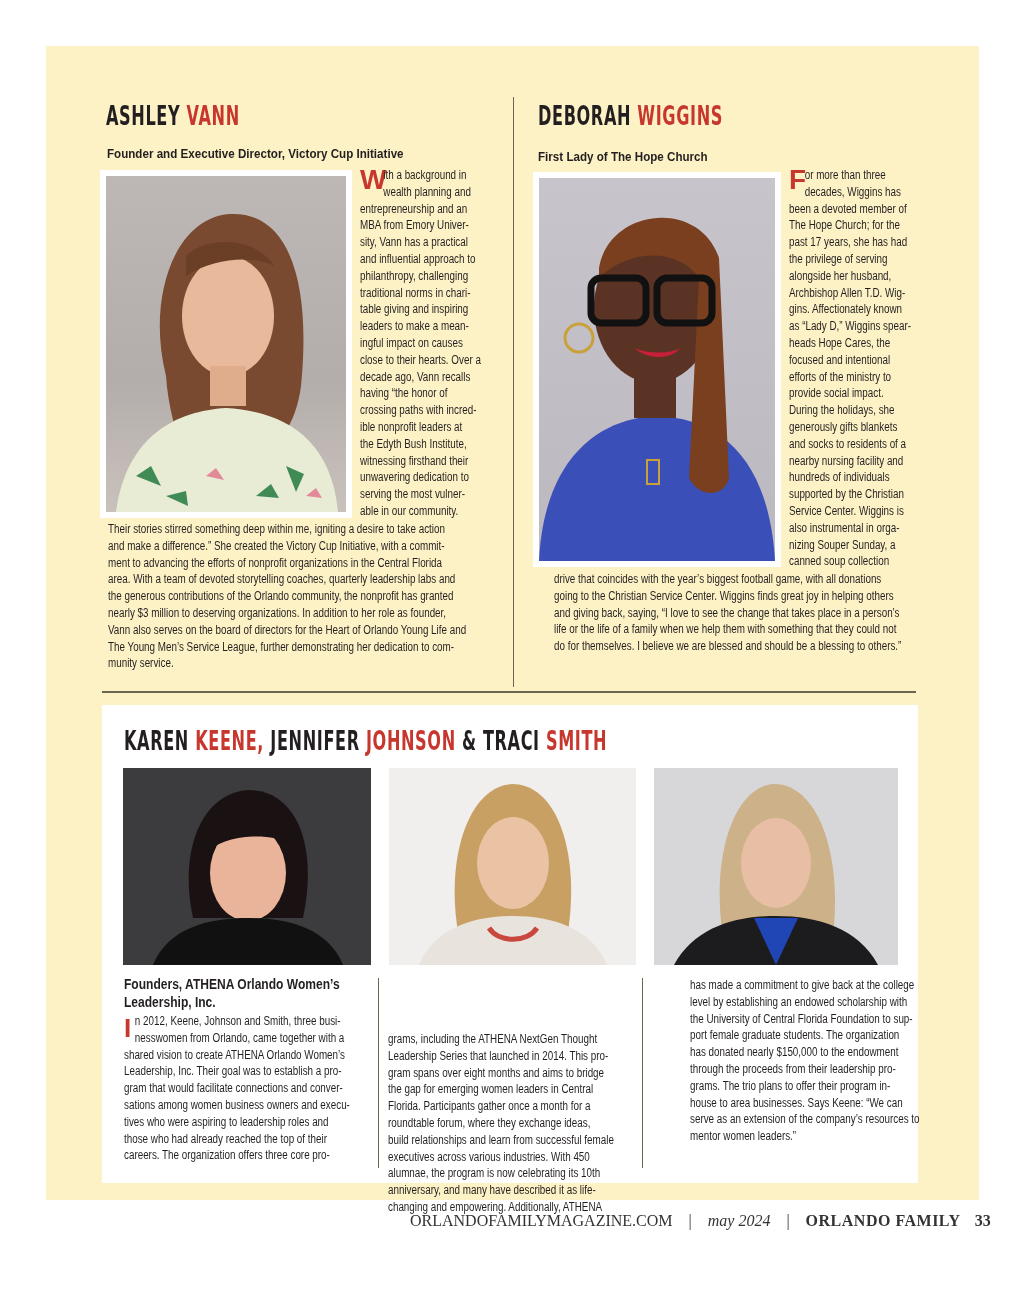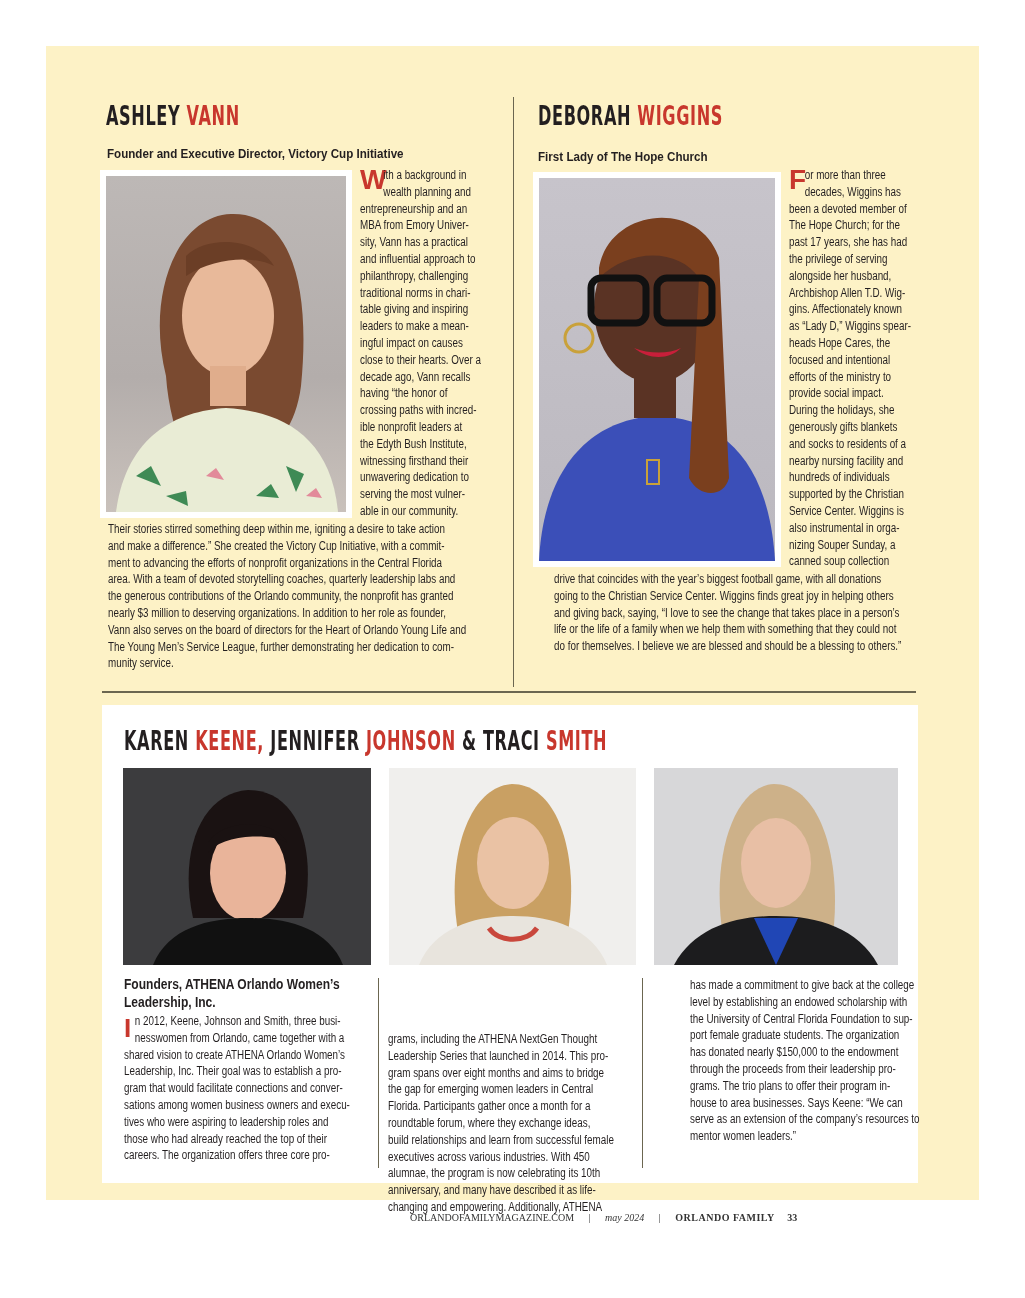--- a/index.html
+++ b/index.html
@@ -10,21 +10,21 @@
   .name { position: absolute; font-family: "DejaVu Sans", sans-serif; font-weight: bold; font-size: 26px; letter-spacing: 1px; transform: scaleX(0.62); transform-origin: left top; white-space: nowrap; line-height: 1; }
   .name .last { color: #c8372d; }
   .role { position: absolute; font-family: "Liberation Sans", sans-serif; font-weight: bold; font-size: 13.5px; transform: scaleX(0.86); transform-origin: left top; white-space: nowrap; }
   .photo-frame { position: absolute; background: #ffffff; }
   .photo { position: absolute; overflow: hidden; }
   .body-text { position: absolute; font-family: "Liberation Sans", sans-serif; font-size: 12px; line-height: 16.8px; color: #231f20; }
   .body-text .line { display: block; white-space: nowrap; transform: scaleX(0.82); transform-origin: left top; }
   .dropcap { color: #c8372d; font-weight: bold; font-size: 28px; float: left; line-height: 26px; margin-right: 2px; }
   .white-box { position: absolute; left: 102px; top: 705px; width: 816px; height: 478px; background: #ffffff; }
   .col-rule { position: absolute; width: 1px; background: #6b6650; }
-  .footer { position: absolute; top: 1212px; left: 410px; font-family: "Liberation Serif", serif; font-size: 10px; color: #333; white-space: nowrap; }
+  .footer { position: absolute; top: 1212px; left: 410px; font-family: "Liberation Serif", serif; font-size: 16px; color: #333; white-space: nowrap; }
   .footer .sep { margin: 0 12px; }
   .footer .month { font-style: italic; }
   .footer .brand { font-weight: bold; letter-spacing: 0.5px; }
   .footer .page { font-weight: bold; margin-left: 10px; }
 </style>
 </head>
 <body>
 
 <div class="panel"></div>
 <div class="vdivider"></div>

